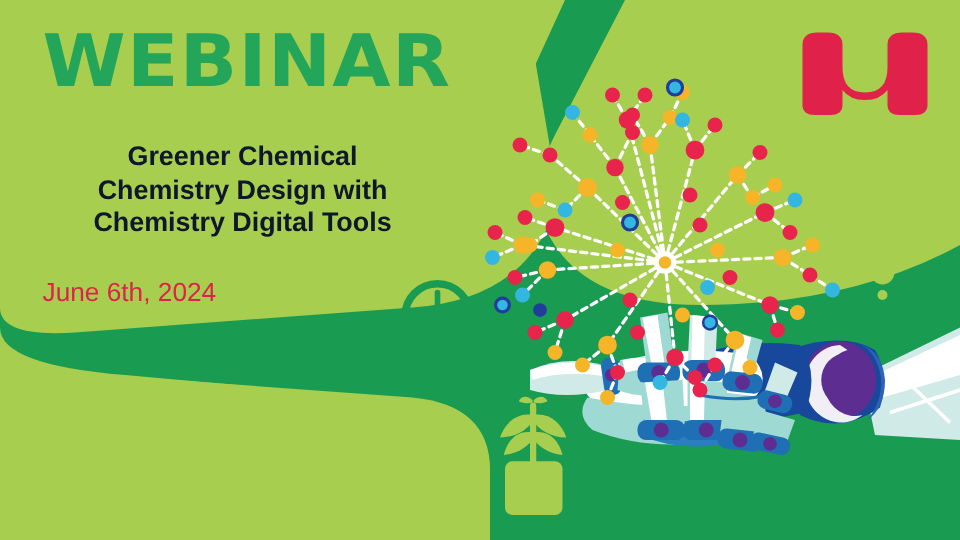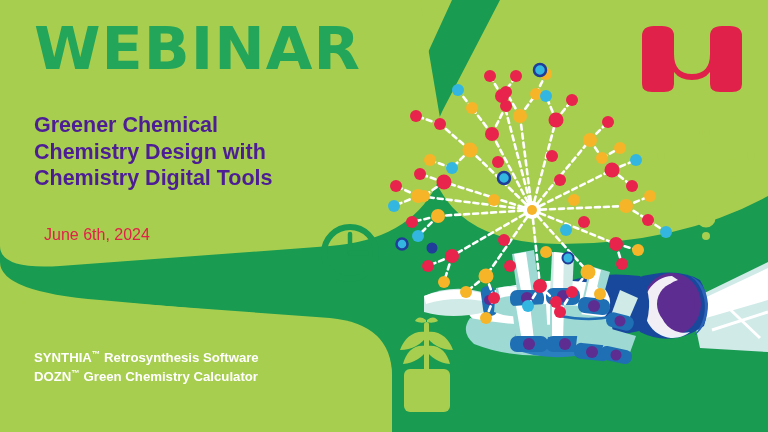--- a/index.html
+++ b/index.html
@@ -3,45 +3,46 @@
 <meta charset="utf-8">
 <style>
   html,body{margin:0;padding:0;background:#ffffff;}
   #canvas{
     position:relative;
     width:768px;height:432px;
     overflow:hidden;
     background:#a8ce4f;
     font-family:"Liberation Sans", sans-serif;
     user-select:none;
+    text-align:center;
   }
   #bg-svg{position:absolute;left:0;top:0;width:768px;height:432px;}
   .layer{position:absolute;left:0;top:0;width:768px;height:432px;}
 
   
   #webinar-title{
     position:absolute;left:34px;top:20px;
     font-size:58px;line-height:58px;
     font-weight:bold;
     letter-spacing:1px;
     color:#23a55a;
     font-family:"DejaVu Sans", sans-serif;
     transform:scaleX(1.04);
     transform-origin:left center;
   }
   #webinar-subtitle{
     position:absolute;left:34px;top:112px;
     width:320px;
     font-size:21.5px;line-height:26.5px;
     font-weight:bold;
-    color:#4c1d95;
+    color:#0f172a;
   }
   #webinar-date{
-    position:absolute;left:44px;top:222px;
-    font-size:16px;line-height:26px;
+    position:absolute;left:34px;top:222px;
+    font-size:21px;line-height:26px;
     font-weight:normal;
     color:#e0214a;
   }
   #product-lines{
     position:absolute;left:34px;top:348px;
     font-size:13.2px;line-height:19px;
     font-weight:bold;
     color:#ffffff;
   }
   #product-lines sup{font-size:8.5px;vertical-align:super;line-height:0;}
@@ -367,18 +368,14 @@
   <div id="webinar-title">WEBINAR</div>
 
   <div id="webinar-subtitle">
     <div>Greener Chemical</div>
     <div>Chemistry Design with</div>
     <div>Chemistry Digital Tools</div>
   </div>
 
   <div id="webinar-date">June 6th, 2024</div>
 
-  <div id="product-lines">
-    <div><span>SYNTHIA</span><sup>™</sup><span> Retrosynthesis Software</span></div>
-    <div><span>DOZN</span><sup>™</sup><span> Green Chemistry Calculator</span></div>
-  </div>
 
 </div>
 
 </body></html>

